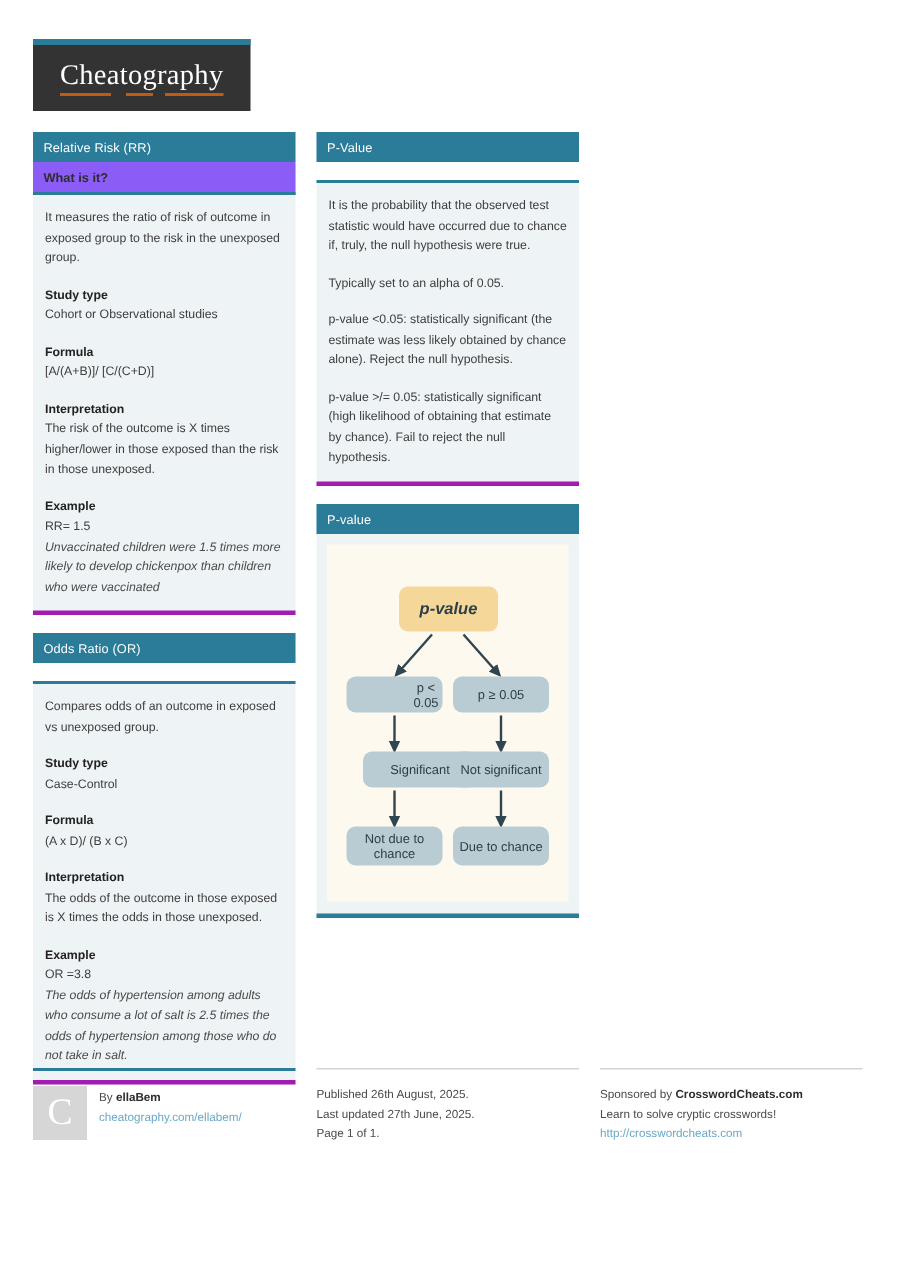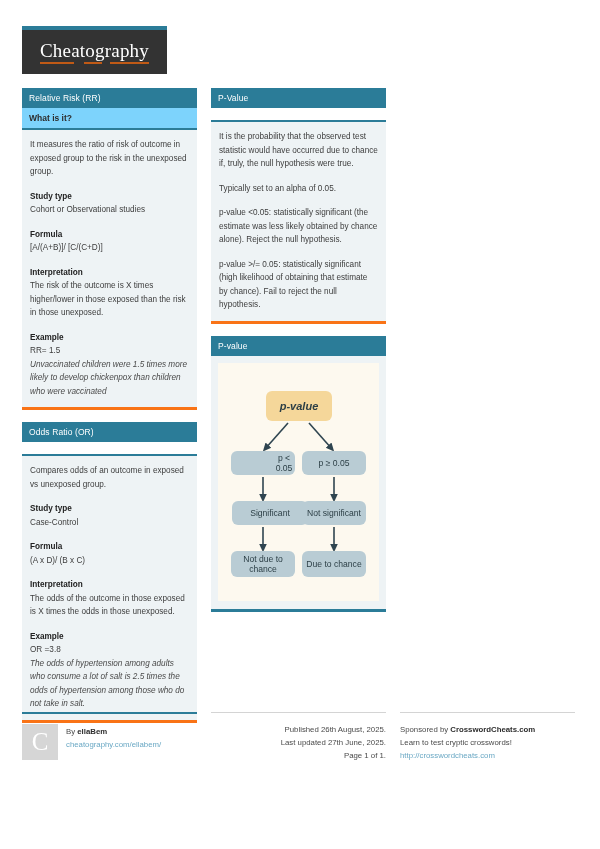--- a/index.html
+++ b/index.html
@@ -101,32 +101,32 @@
     width: 175px;
   }
   .col-1 { left: 0; }
   .col-2 { left: 189px; }
   .col-3 { left: 378px; }
 
   .card {
     width: 175px;
     margin-bottom: 12px;
     background: #eef3f5;
-    border-bottom: 3px solid #f97316;
+    border-bottom: 3px solid #a21caf;
     box-sizing: border-box;
   }
   .card-head {
     background: #2b7c98;
     color: #ffffff;
     font-size: 8.5px;
     padding: 5px 7px 5px 7px;
     letter-spacing: 0.1px;
   }
   .card-subhead {
-    background: #7dd3fc;
+    background: #8b5cf6;
     color: #2d2d2d;
     font-size: 8.5px;
     font-weight: bold;
     padding: 5px 7px 5px 7px;
     border-bottom: 2px solid #2b7c98;
   }
   .card-spacer {
     background: #ffffff;
     height: 12px;
     border-bottom: 2px solid #2b7c98;
@@ -198,21 +198,21 @@
     font-size: 7.8px;
     line-height: 13px;
     color: #4a4a4a;
   }
   .fcol {
     position: absolute;
     top: 0;
     width: 175px;
   }
   .fcol-1 { left: 0; }
-  .fcol-2 { left: 189px; text-align: right; }
+  .fcol-2 { left: 189px; }
   .fcol-3 { left: 378px; }
   .frule {
     border-top: 1px solid #d4d4d4;
     height: 0;
     margin-bottom: 10px;
   }
   .frule.teal { border-top: 2px solid #2b7c98; }
   .avatar {
     width: 36px; height: 36px;
     background: #d6d6d6;
@@ -333,21 +333,21 @@
               <line x1="45" y1="164" x2="45" y2="186" stroke="#2f4550" stroke-width="1.6" marker-end="url(#ah)"></line>
 
               <line x1="116" y1="164" x2="116" y2="186" stroke="#2f4550" stroke-width="1.6" marker-end="url(#ah)"></line>
             </svg>
 
             <div class="fnode root" style="left:48px; top:28px; width:66px; height:30px;">p-value</div>
 
             <div class="fnode blue" style="left:13px; top:88px; width:64px; height:24px;padding-left:42px;">p &lt; 0.05</div>
             <div class="fnode blue" style="left:84px; top:88px; width:64px; height:24px;">p ≥ 0.05</div>
 
-            <div class="fnode blue" style="left:14px; top:138px; width:76px; height:24px;text-align:right;">Significant</div>
+            <div class="fnode blue" style="left:24px; top:138px; width:76px; height:24px;text-align:right;">Significant</div>
             <div class="fnode blue" style="left:84px; top:138px; width:64px; height:24px;">Not significant</div>
 
             <div class="fnode blue" style="left:13px; top:188px; width:64px; height:26px;">Not due to chance</div>
             <div class="fnode blue" style="left:84px; top:188px; width:64px; height:26px;">Due to chance</div>
 
           </div>
         </div>
       </div>
 
     </div>
@@ -374,19 +374,19 @@
       <div>Published 26th August, 2025.</div>
       <div>Last updated 27th June, 2025.</div>
       <div>Page 1 of 1.</div>
     </div>
 
     <div class="fcol fcol-3">
       <div class="frule"></div>
       <div>
         <span>Sponsored by </span><span class="fauthor">CrosswordCheats.com</span>
       </div>
-      <div>Learn to test cryptic crosswords!</div>
+      <div>Learn to solve cryptic crosswords!</div>
       <a class="link" href="#">http://crosswordcheats.com</a>
     </div>
 
   </div>
 
 </div>
 
 </body></html>

